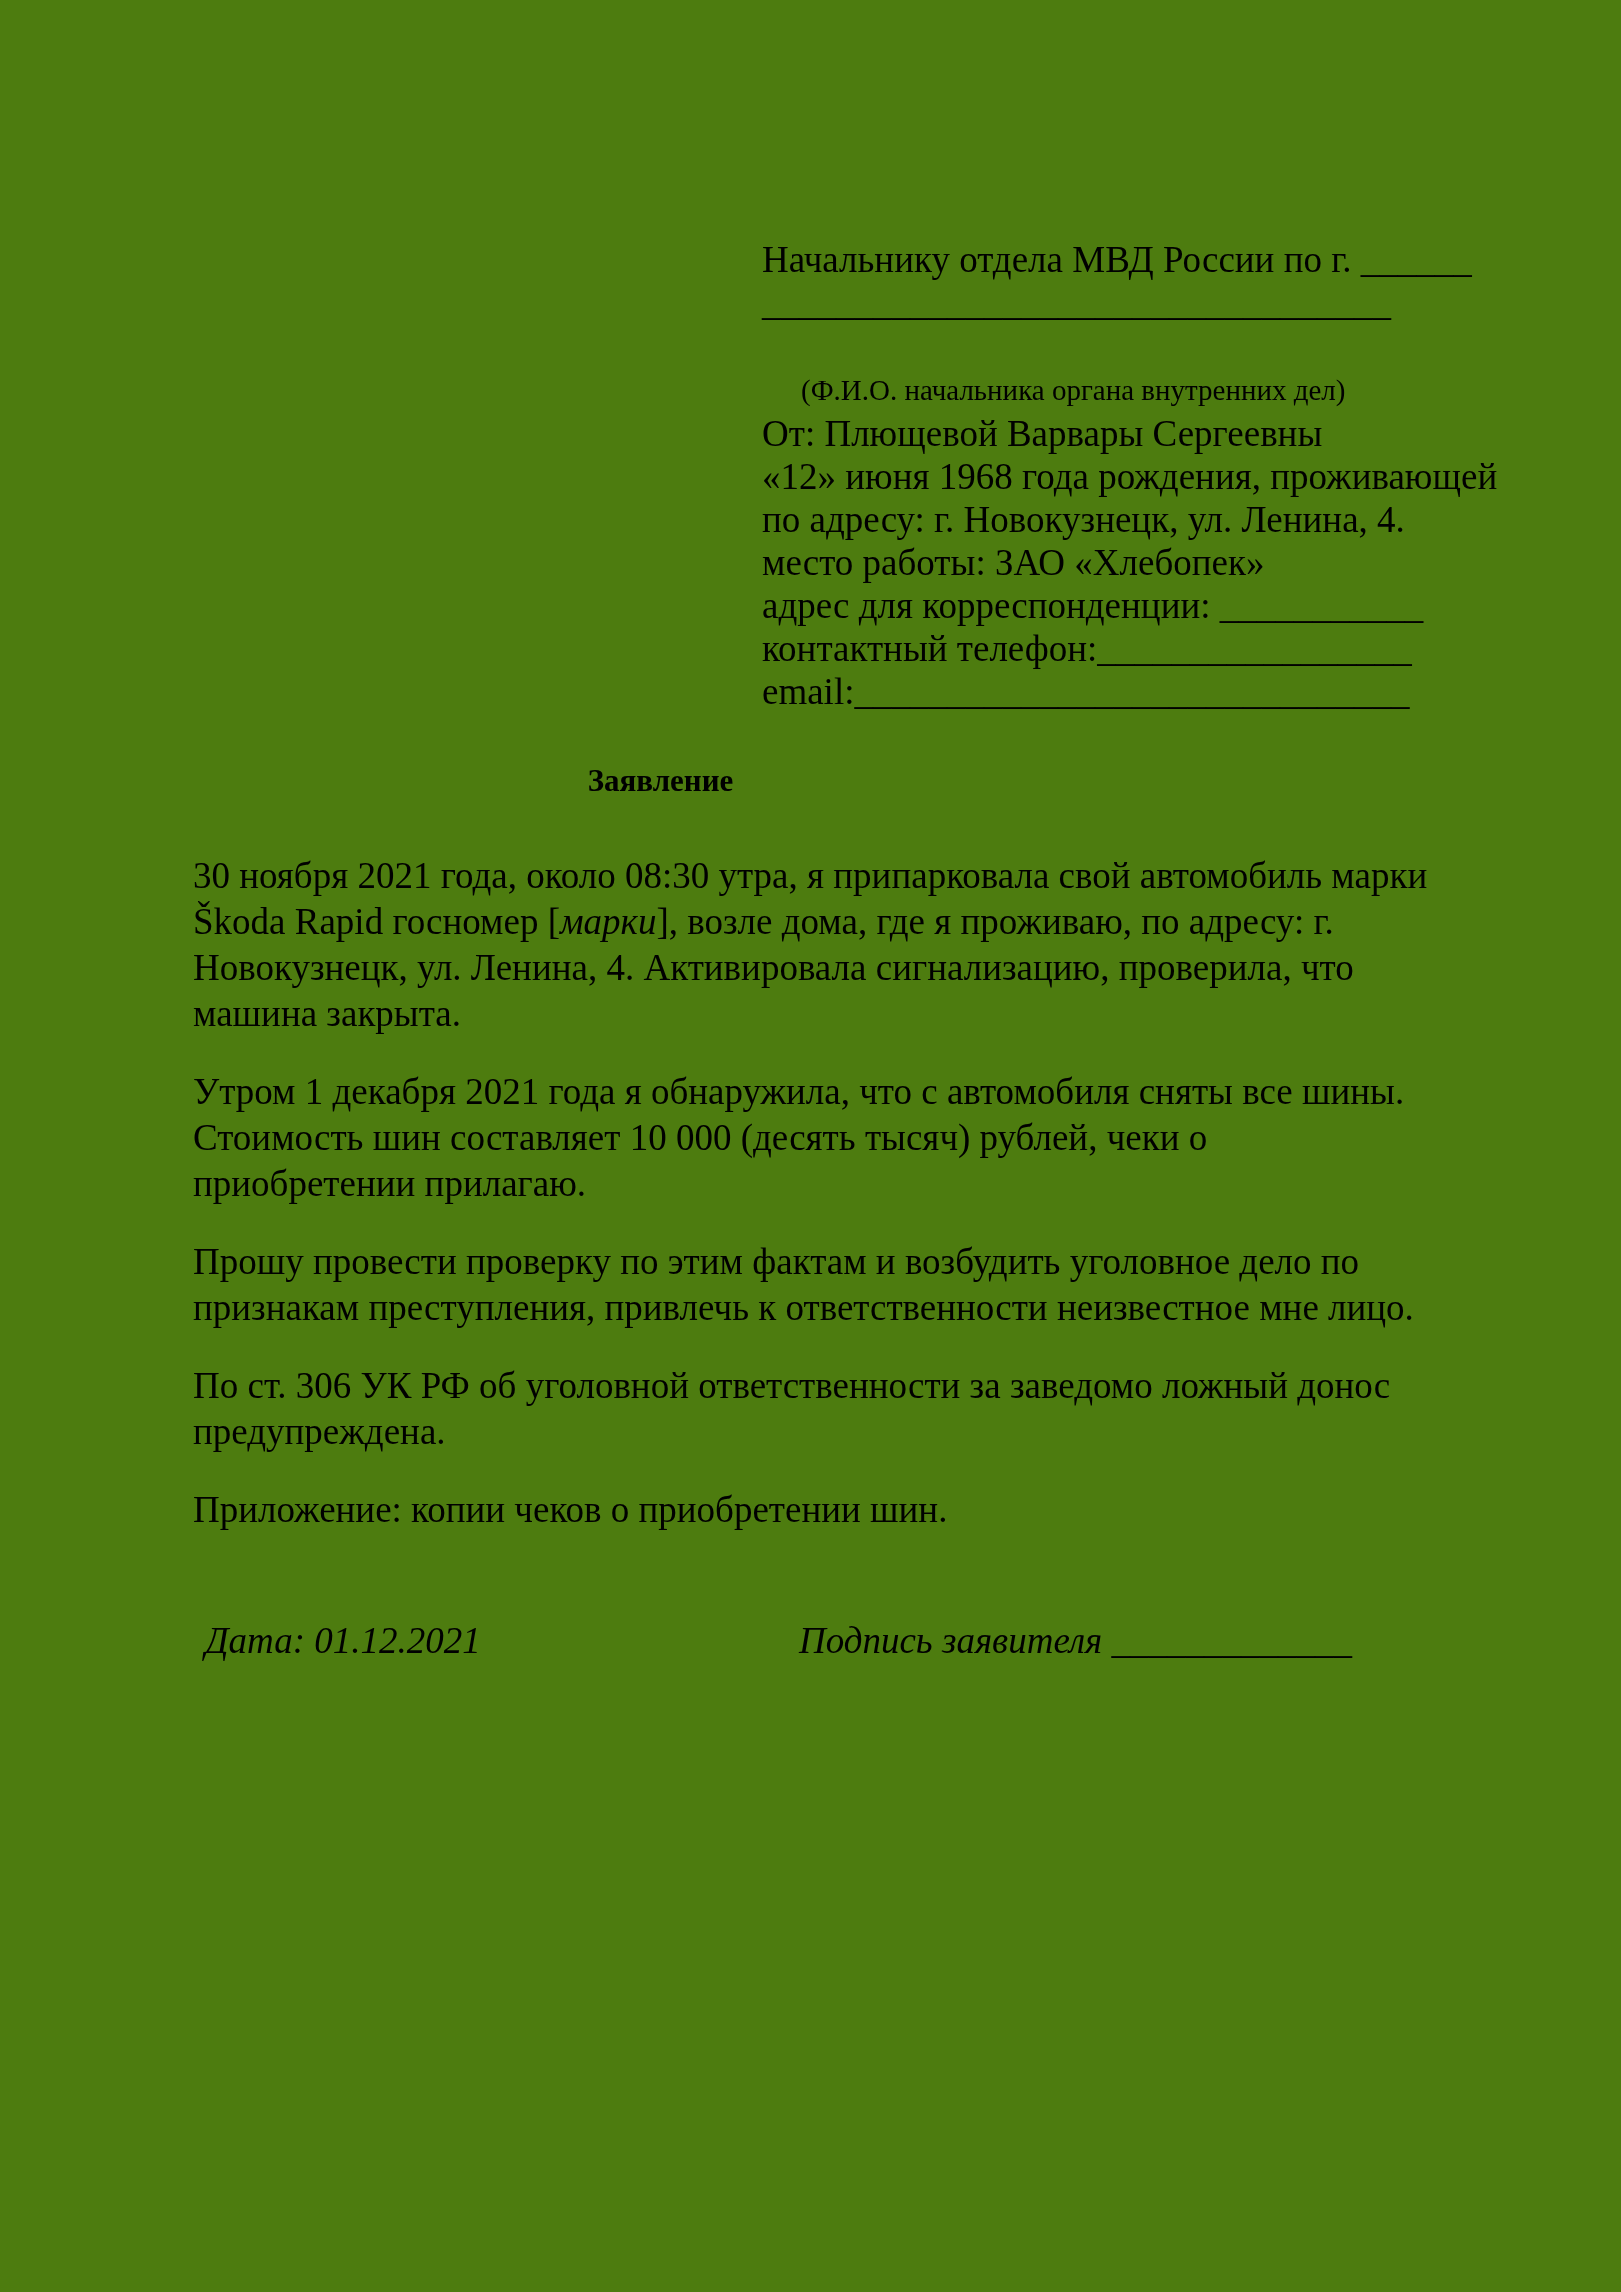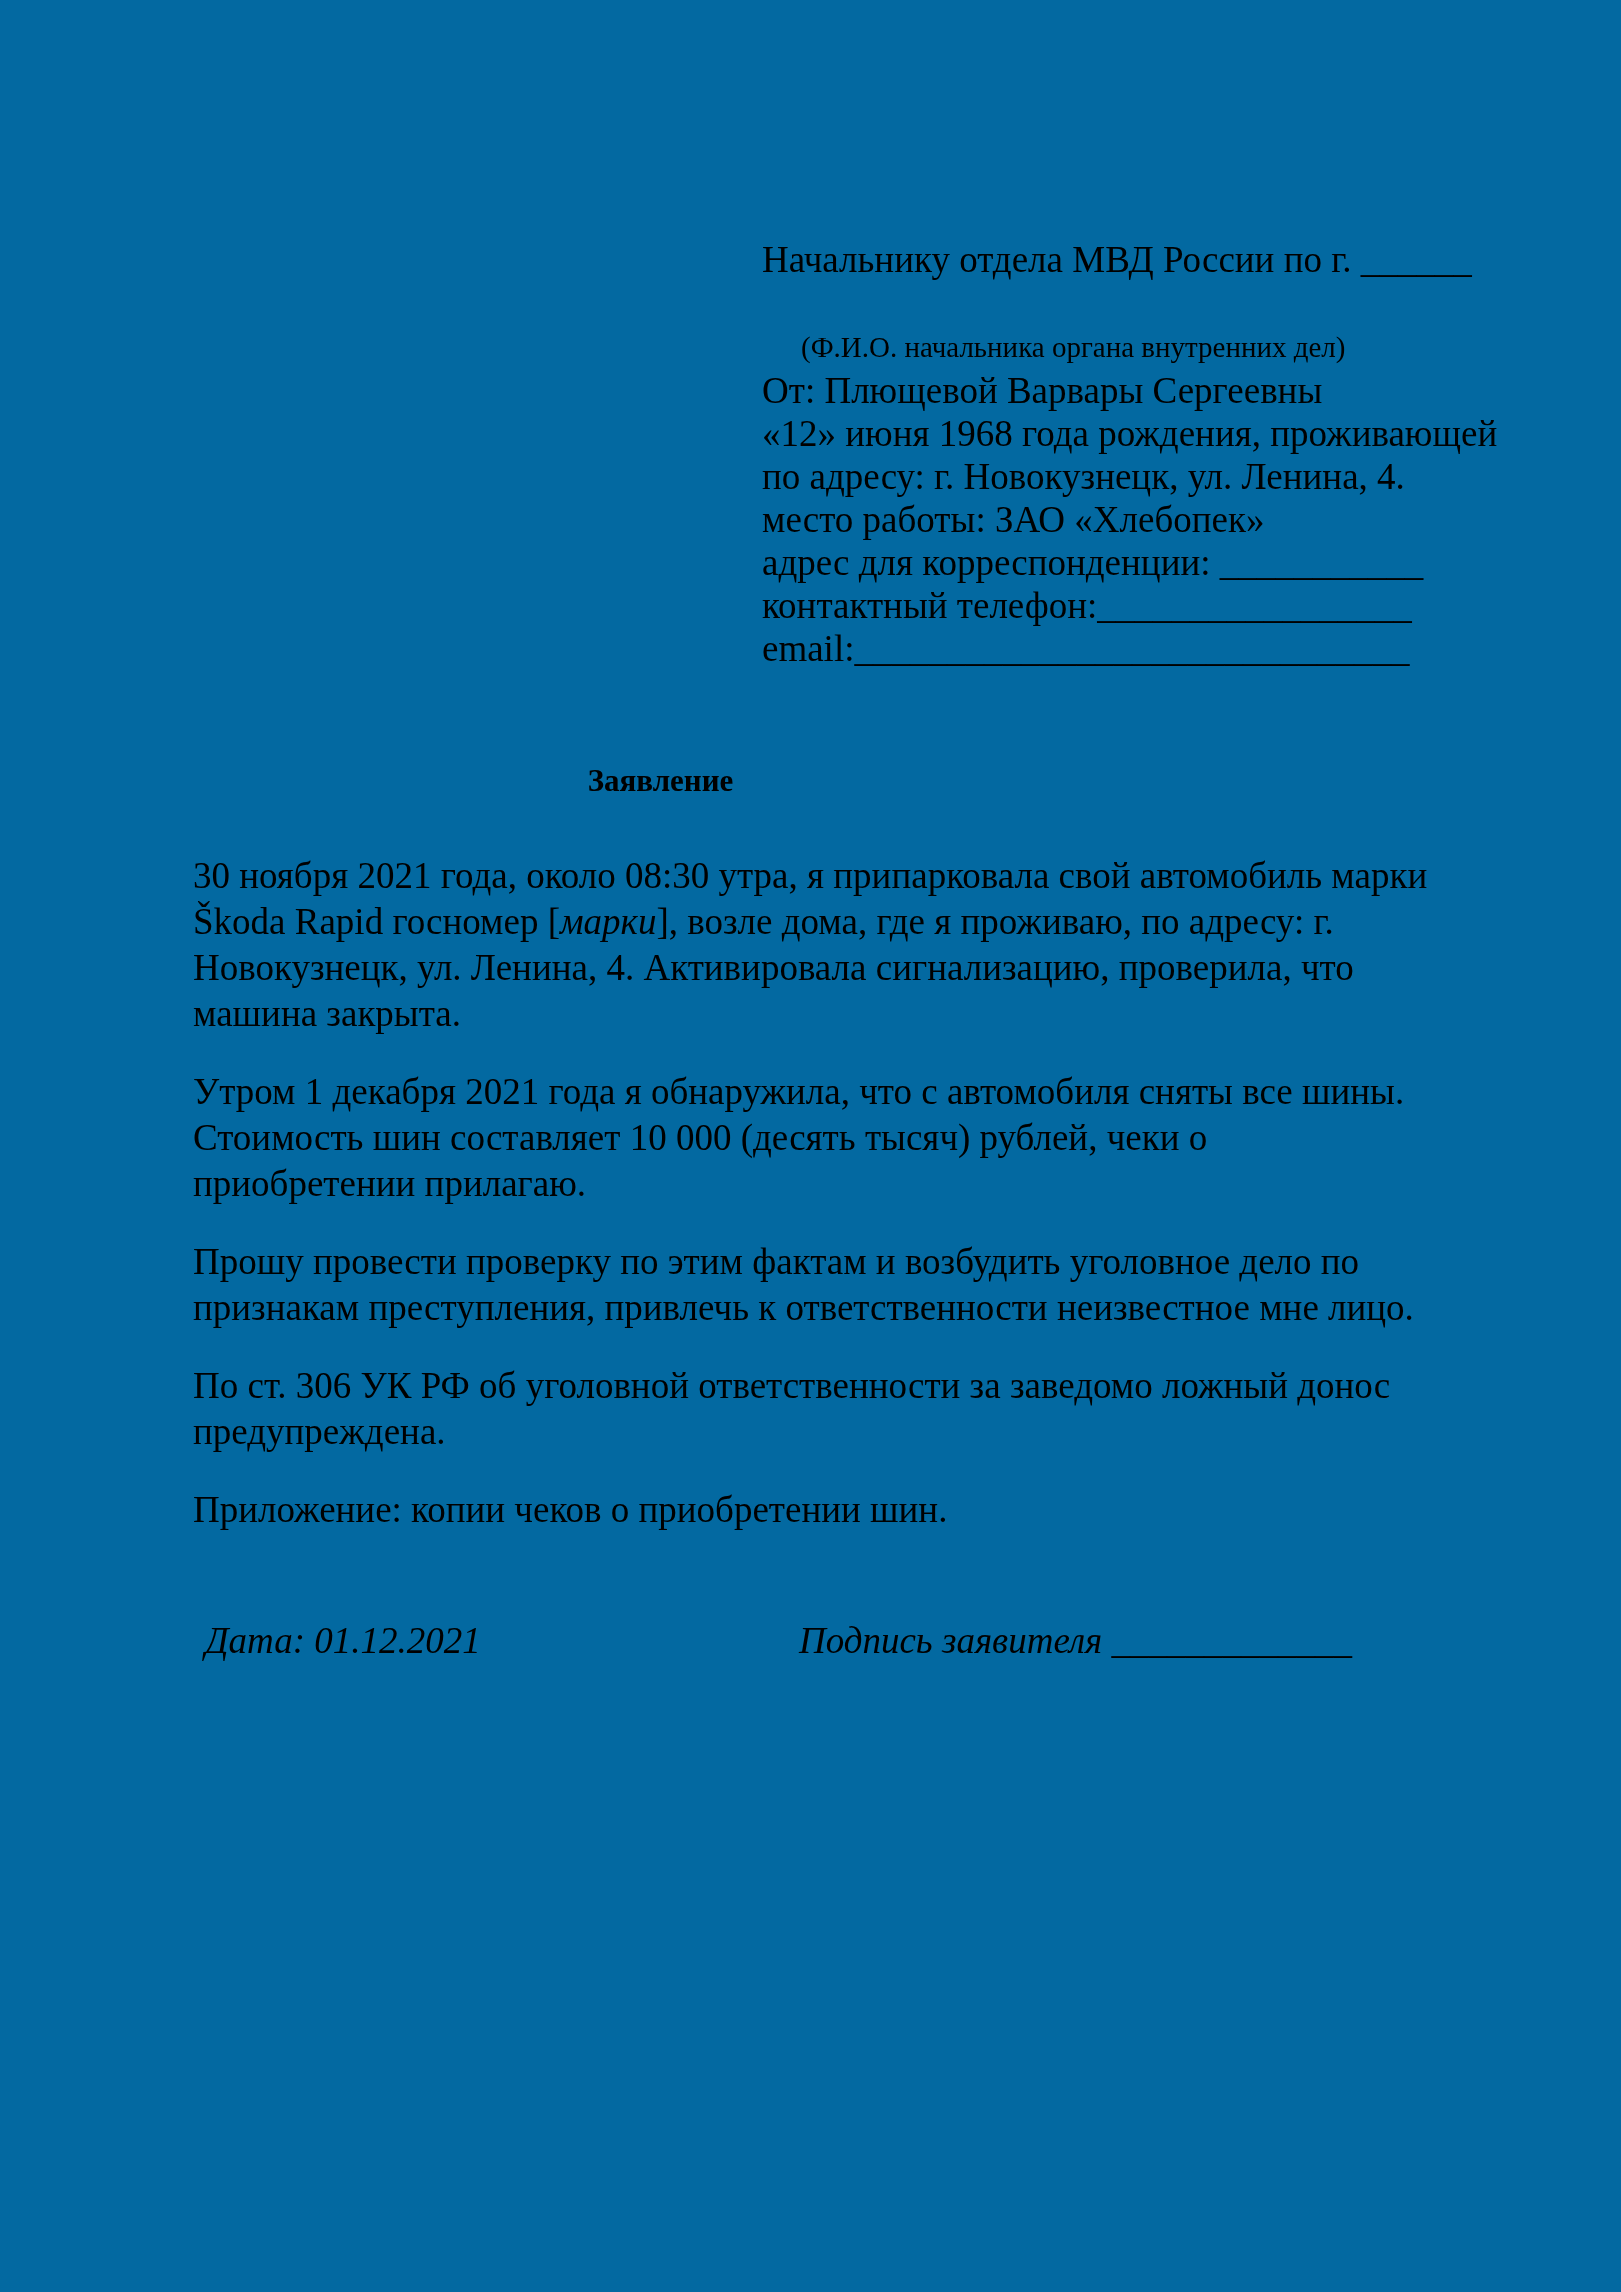--- a/index.html
+++ b/index.html
@@ -4,21 +4,21 @@
 <style>
   html, body {
     margin: 0;
     padding: 0;
     background: #ffffff;
   }
   .page {
     position: relative;
     width: 1621px;
     height: 2293px;
-    background: #0369a1;
+    background: #4d7c0f;
     color: #000000;
     font-family: "Liberation Serif", "DejaVu Serif", serif;
     overflow: hidden;
   }
   
   .header-block {
     position: absolute;
     left: 762px;
     top: 238px;
     width: 676px;
@@ -72,20 +72,21 @@
   .footer-date { position: absolute; left: 0; top: 0; }
   .footer-signature { position: absolute; left: 594px; top: 0; }
 </style>
 </head>
 <body>
 
 <div class="page">
 
   <div class="header-block">
     <span class="header-line"><span>Начальнику отдела МВД России по г. </span><span>______</span></span>
+    <span class="header-line">__________________________________</span>
     <span class="header-line fio-caption">(Ф.И.О. начальника органа внутренних дел)</span>
     <span class="header-line">От: Плющевой Варвары Сергеевны</span>
     <span class="header-line">«12» июня 1968 года рождения, проживающей</span>
     <span class="header-line">по адресу: г. Новокузнецк, ул. Ленина, 4.</span>
     <span class="header-line">место работы: ЗАО «Хлебопек»</span>
     <span class="header-line"><span>адрес для корреспонденции: </span><span>___________</span></span>
     <span class="header-line"><span>контактный телефон:</span><span>_________________</span></span>
     <span class="header-line"><span>email:</span><span>______________________________</span></span>
   </div>
 

